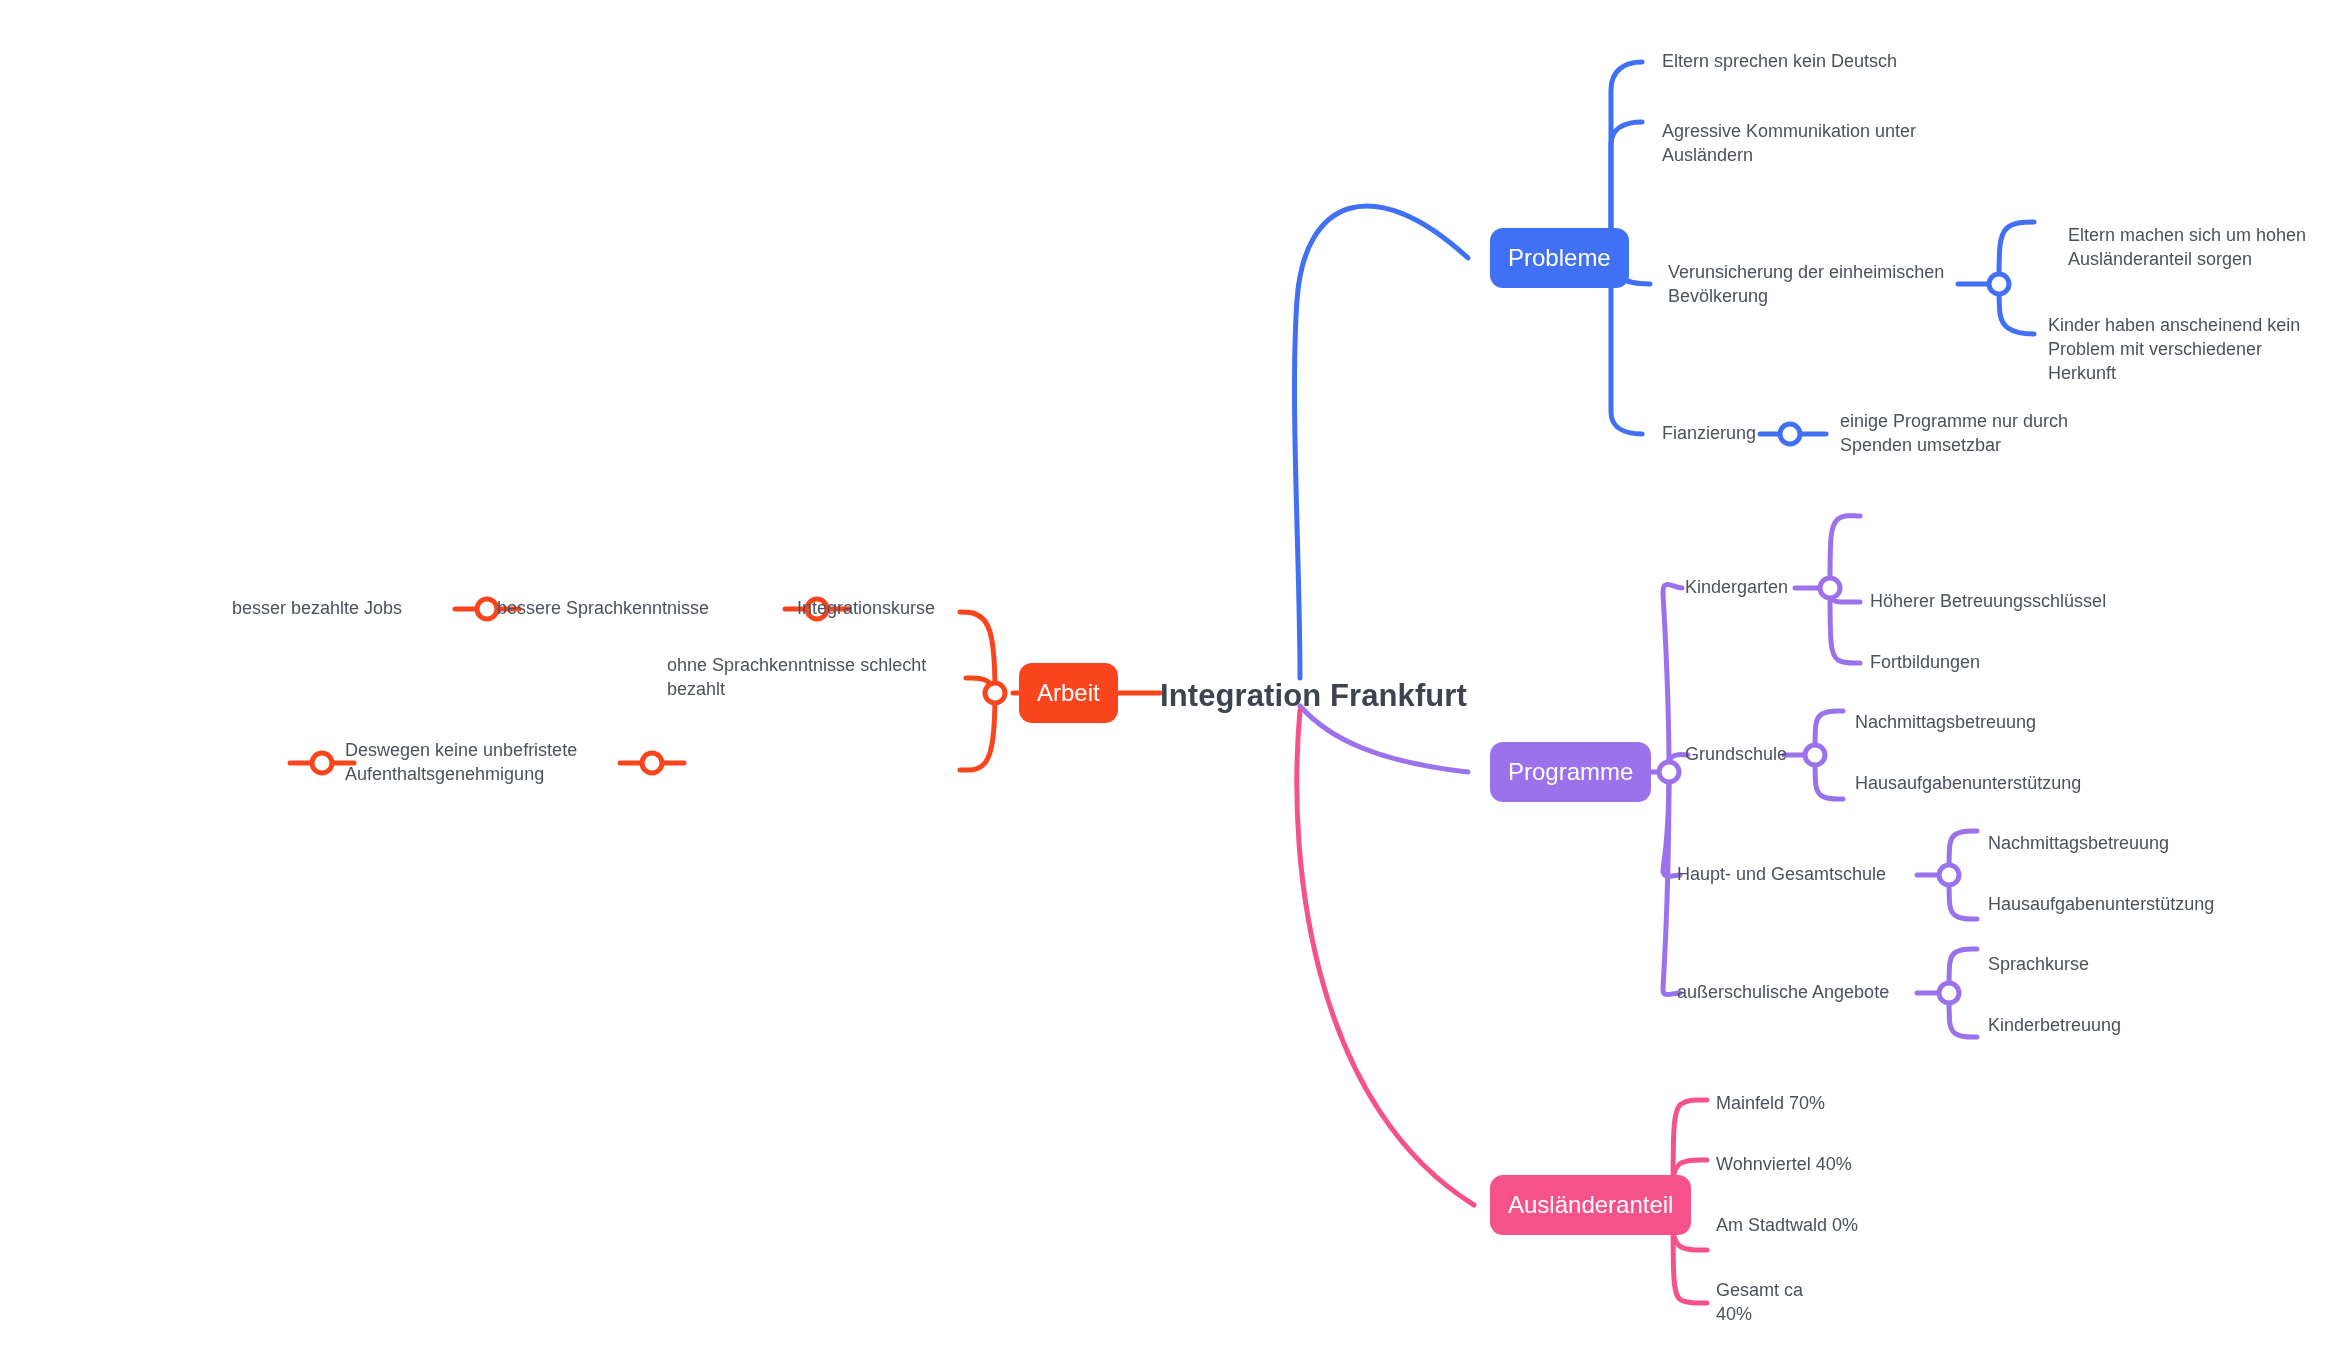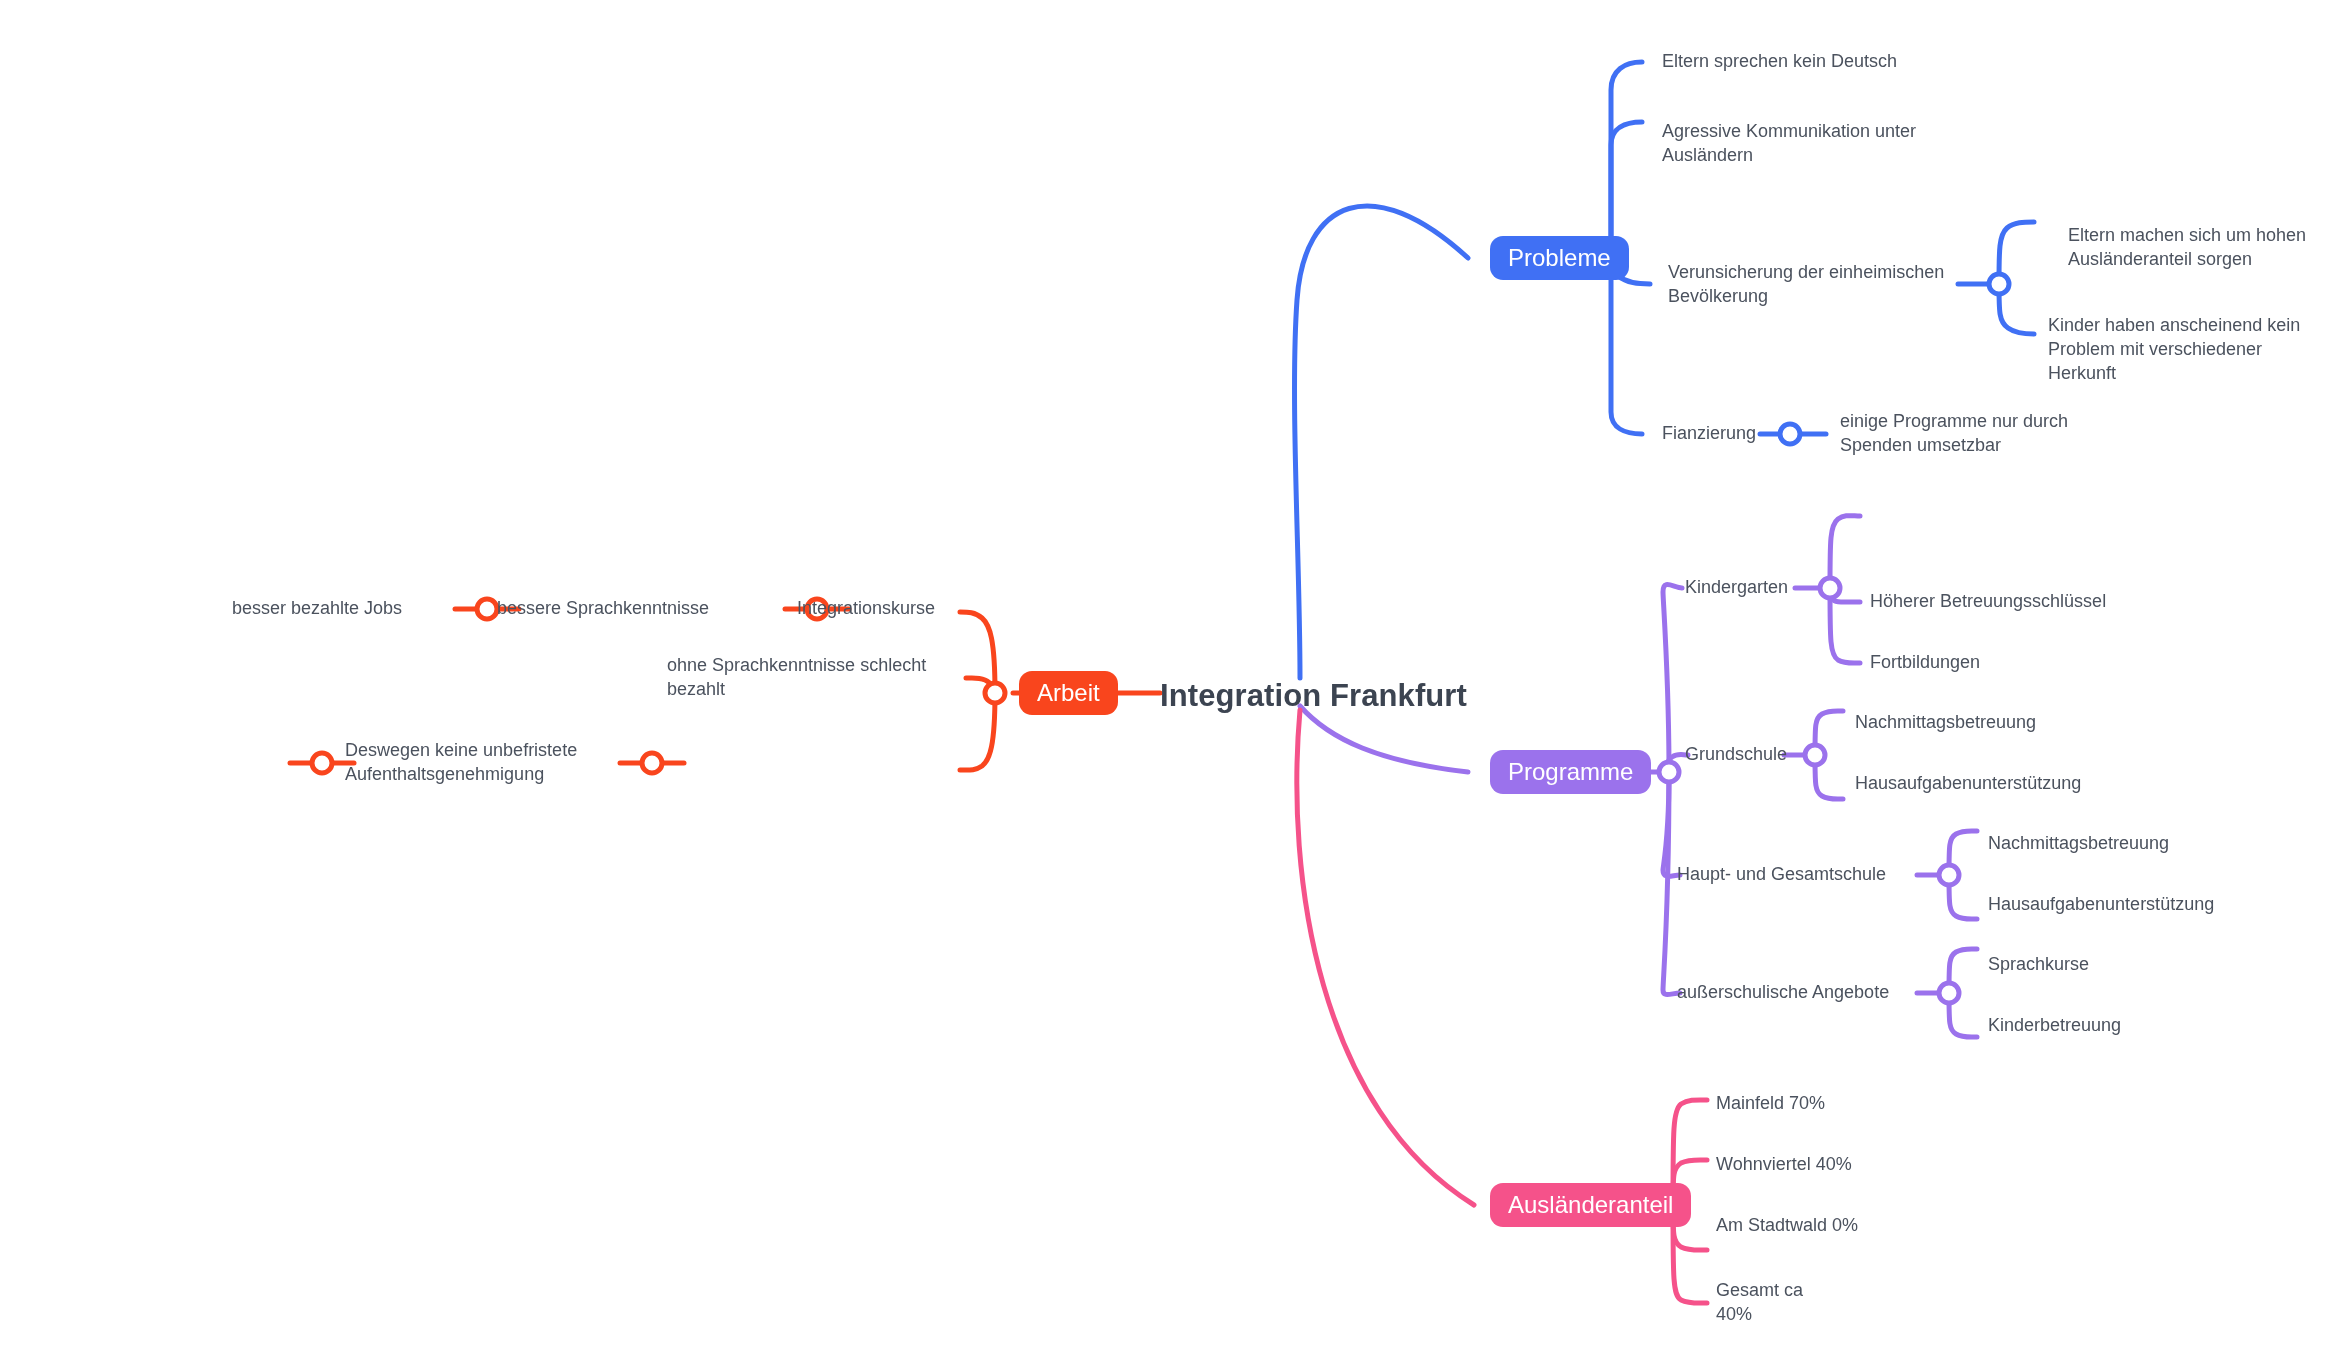--- a/index.html
+++ b/index.html
@@ -43,21 +43,21 @@
   .pill {
     position: absolute;
     display: flex;
     align-items: center;
     justify-content: center;
     border-radius: 13px;
     color: #ffffff;
     font-size: 24px;
     line-height: 1;
     padding: 0 18px;
-    height: 44px;
+    height: 60px;
     box-sizing: border-box;
     white-space: nowrap;
     transform: translateY(-50%);
   }
   .pill.arbeit     { background: #f9451d; }
   .pill.probleme   { background: #4070f4; }
   .pill.programme  { background: #9b72ec; }
   .pill.auslaender { background: #f5528a; }
 
   

